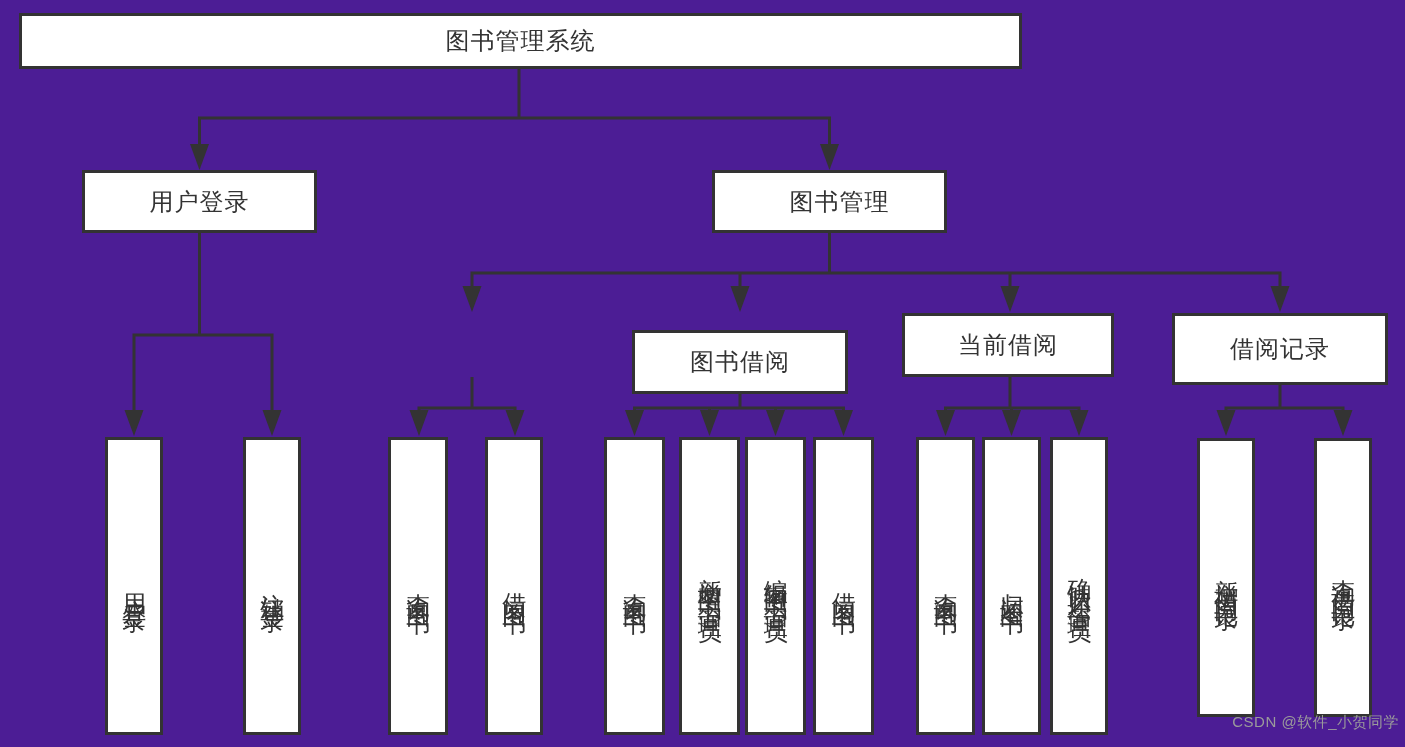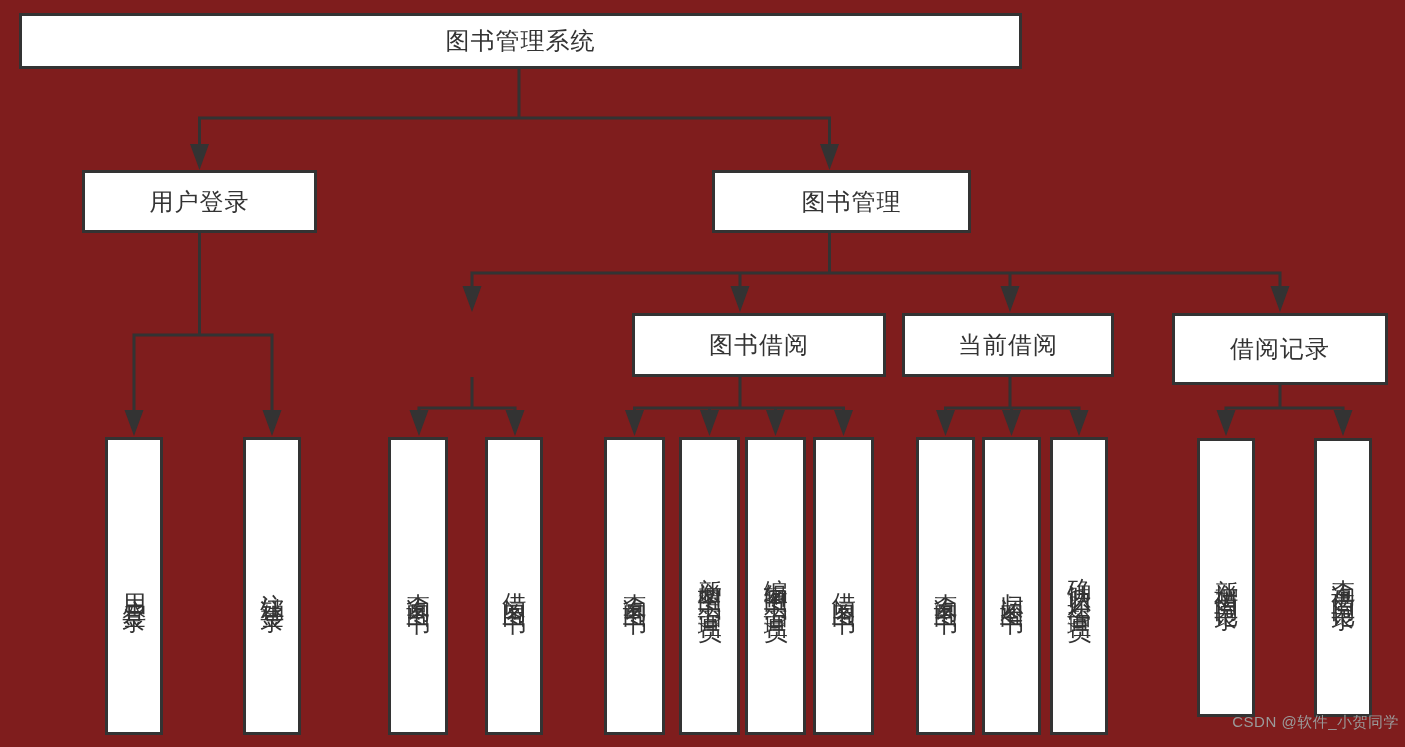--- a/index.html
+++ b/index.html
@@ -1,17 +1,17 @@
 <!DOCTYPE html>
 <html><head>
 <meta charset="utf-8">
 <style>
   html,body{margin:0;padding:0;background:#ffffff;}
   #canvas{
-    position:relative;width:1405px;height:747px;background:#7f1d1d;overflow:hidden;
+    position:relative;width:1405px;height:747px;background:#4c1d95;overflow:hidden;
     font-family:"Liberation Sans","DejaVu Sans",sans-serif;color:#333333;
   }
   #connectors{position:absolute;left:0;top:0;width:1405px;height:747px;}
   .node{
     position:absolute;box-sizing:border-box;background:#ffffff;
     border:3px solid #333333;display:flex;align-items:center;justify-content:center;
   }
   .hnode{font-size:24px;letter-spacing:1px;white-space:nowrap;}
   .vnode{
     writing-mode:vertical-rl;text-orientation:mixed;
@@ -71,25 +71,25 @@
     </g>
   </svg>
 
   <div class="node hnode" style="left:19px;top:13px;width:1003px;height:56px;">
     <span>图书管理系统</span>
   </div>
 
   <div class="node hnode" style="left:82px;top:170px;width:235px;height:63px;">
     <span>用户登录</span>
   </div>
-  <div class="node hnode" style="left:712px;top:170px;width:259px;height:63px;padding-left:20px;">
+  <div class="node hnode" style="left:712px;top:170px;width:235px;height:63px;padding-left:20px;">
     <span>图书管理</span>
   </div>
 
-  <div class="node hnode" style="left:632px;top:313px;width:254px;height:64px;justify-content:center;">
+  <div class="node hnode" style="left:632px;top:330px;width:216px;height:64px;justify-content:center;">
     <span>图书借阅</span>
   </div>
   <div class="node hnode" style="left:902px;top:313px;width:212px;height:64px;">
     <span>当前借阅</span>
   </div>
   <div class="node hnode" style="left:1172px;top:313px;width:216px;height:72px;">
     <span>借阅记录</span>
   </div>
 
   <div class="node vnode" style="left:105px;top:437px;width:58px;height:298px;">

